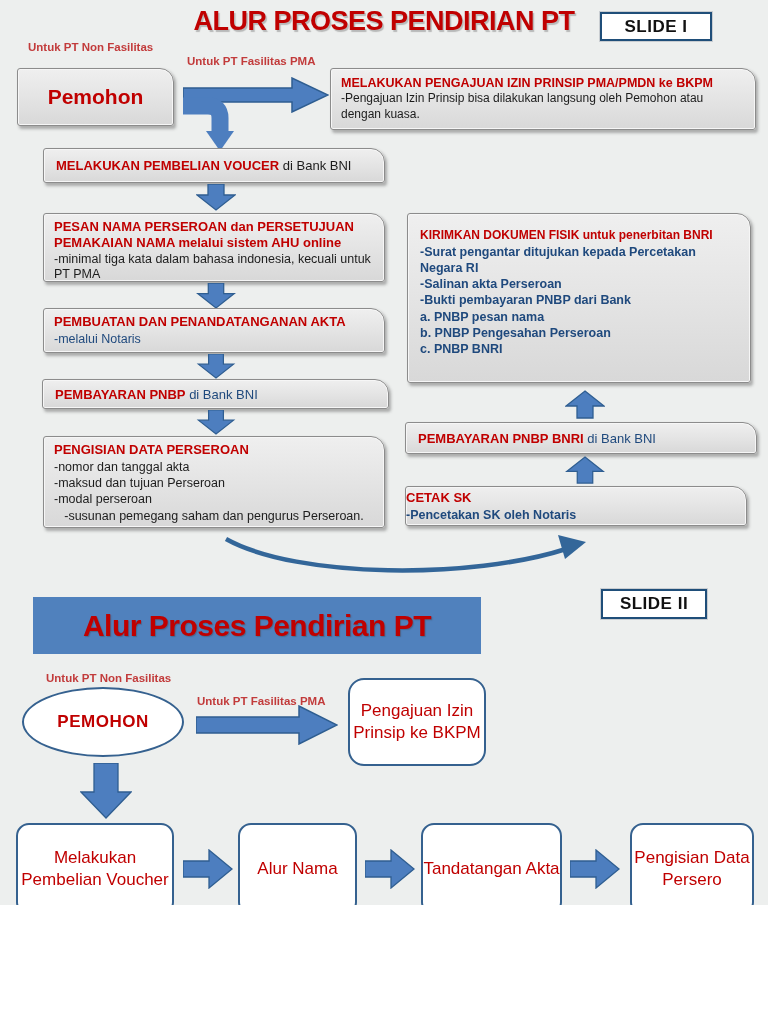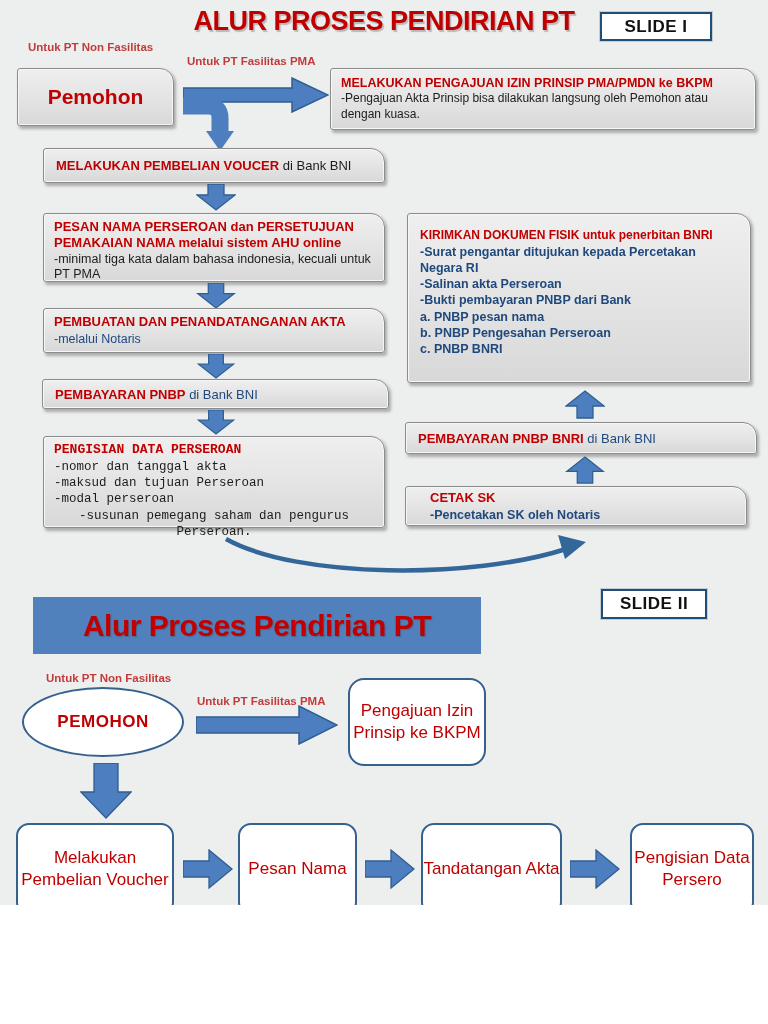--- a/index.html
+++ b/index.html
@@ -56,21 +56,21 @@
   </div>
 
   <div class="lbl" style="left:187px;top:55px;">Untuk PT Fasilitas PMA</div>
 
   <svg class="abs" style="left:183px;top:77px;" width="146" height="36" viewBox="0 0 146 36">
     <polygon points="0,11 109,11 109,1 145,18 109,35 109,25 0,25" fill="#4d7ebf" stroke="#2f5e91" stroke-width="1.5"></polygon>
   </svg>
 
   <div class="graybox" style="left:330px;top:68px;width:426px;height:62px;padding:6px 10px;font-size:12px;line-height:1.3;">
     <div class="redb" style="font-size:12.5px;">MELAKUKAN PENGAJUAN IZIN PRINSIP PMA/PMDN ke BKPM</div>
-    <div class="blk">-Pengajuan Akta Prinsip bisa dilakukan langsung oleh Pemohon atau dengan kuasa.</div>
+    <div class="blk">-Pengajuan Izin Prinsip bisa dilakukan langsung oleh Pemohon atau dengan kuasa.</div>
   </div>
 
   <svg class="abs" style="left:183px;top:96px;" width="54" height="56" viewBox="0 0 54 56">
     <path d="M0,10 H25 Q37,10 37,22 V36" stroke="#4d7ebf" stroke-width="17" fill="none"></path>
     <polygon points="23,35 51,35 37,55" fill="#4d7ebf"></polygon>
   </svg>
 
   <div class="graybox" style="left:43px;top:148px;width:342px;height:35px;display:flex;align-items:center;padding:0 12px;font-size:13px;">
     <span><span class="redb">MELAKUKAN PEMBELIAN VOUCER</span><span class="blk"> di Bank BNI</span></span>
   </div>
@@ -98,21 +98,21 @@
   </svg>
 
   <div class="graybox" style="left:42px;top:379px;width:347px;height:30px;display:flex;align-items:center;padding:0 12px;font-size:13px;">
     <span><span class="redb">PEMBAYARAN PNBP</span><span class="bluetx"> di Bank BNI</span></span>
   </div>
 
   <svg class="abs" style="left:196px;top:410px;" width="40" height="25" viewBox="0 0 40 27">
     <polygon points="12,0 28,0 28,11 39,11 20,26 1,11 12,11" fill="#4d7ebf" stroke="#2f5e91" stroke-width="1.3"></polygon>
   </svg>
 
-  <div class="graybox" style="left:43px;top:436px;width:342px;height:92px;padding:5px 10px;line-height:1.3;font-family:Liberation Mono, monospace;">
+  <div class="graybox" style="left:43px;top:436px;width:342px;height:92px;padding:5px 10px;line-height:1.3;">
     <div class="redb" style="font-size:13px;">PENGISIAN DATA PERSEROAN</div>
     <div class="blk" style="font-size:12.5px;">-nomor dan tanggal akta</div>
     <div class="blk" style="font-size:12.5px;">-maksud dan tujuan Perseroan</div>
     <div class="blk" style="font-size:12.5px;">-modal perseroan</div>
     <div class="blk" style="font-size:12.5px;text-align:center;">-susunan pemegang saham dan pengurus Perseroan.</div>
   </div>
 
   <svg class="abs" style="left:218px;top:533px;" width="372" height="48" viewBox="0 0 372 48">
     <path d="M8,6 C80,46 255,46 348,16" stroke="#336699" stroke-width="4.5" fill="none"></path>
     <polygon points="340,2 368,9 347,26" fill="#336699"></polygon>
@@ -133,21 +133,21 @@
   </svg>
 
   <div class="graybox" style="left:405px;top:422px;width:352px;height:32px;display:flex;align-items:center;padding:0 12px;font-size:13px;">
     <span><span class="redb">PEMBAYARAN PNBP BNRI</span><span class="bluetx"> di Bank BNI</span></span>
   </div>
 
   <svg class="abs" style="left:565px;top:456px;" width="40" height="28" viewBox="0 0 40 29">
     <polygon points="20,1 39,16 28,16 28,28 12,28 12,16 1,16" fill="#4d7ebf" stroke="#2f5e91" stroke-width="1.3"></polygon>
   </svg>
 
-  <div class="graybox" style="left:405px;top:486px;width:342px;height:40px;padding:3px 24px;line-height:1.3;">
+  <div class="graybox" style="left:405px;top:486px;width:342px;height:40px;padding:3px 0;line-height:1.3;">
     <div class="redb" style="font-size:13px;">CETAK SK</div>
     <div class="bluetx" style="font-size:12.5px;font-weight:bold;">-Pencetakan SK oleh Notaris</div>
   </div>
 
   <div class="banner" style="left:33px;top:597px;width:448px;height:57px;">
     <span class="t">Alur Proses Pendirian PT</span>
   </div>
 
   <div class="slidebadge" style="left:601px;top:589px;width:106px;height:30px;">
     <span>SLIDE II</span>
@@ -173,21 +173,21 @@
     <polygon points="14,0 38,0 38,29 51,29 26,55 1,29 14,29" fill="#4d7ebf" stroke="#2f5e91" stroke-width="1.3"></polygon>
   </svg>
 
   <div class="wbox" style="left:16px;top:823px;width:158px;height:92px;font-size:17px;">
     <span>Melakukan Pembelian Voucher</span>
   </div>
   <svg class="abs" style="left:183px;top:849px;" width="50" height="40" viewBox="0 0 50 40">
     <polygon points="0,12 26,12 26,1 49,20 26,39 26,28 0,28" fill="#4d7ebf" stroke="#2f5e91" stroke-width="1.3"></polygon>
   </svg>
   <div class="wbox" style="left:238px;top:823px;width:119px;height:92px;font-size:17px;">
-    <span>Pesan Nama</span>
+    <span>Alur Nama</span>
   </div>
   <svg class="abs" style="left:365px;top:849px;" width="50" height="40" viewBox="0 0 50 40">
     <polygon points="0,12 26,12 26,1 49,20 26,39 26,28 0,28" fill="#4d7ebf" stroke="#2f5e91" stroke-width="1.3"></polygon>
   </svg>
   <div class="wbox" style="left:421px;top:823px;width:141px;height:92px;font-size:17px;">
     <span>Tandatangan Akta</span>
   </div>
   <svg class="abs" style="left:570px;top:849px;" width="50" height="40" viewBox="0 0 50 40">
     <polygon points="0,12 26,12 26,1 49,20 26,39 26,28 0,28" fill="#4d7ebf" stroke="#2f5e91" stroke-width="1.3"></polygon>
   </svg>

